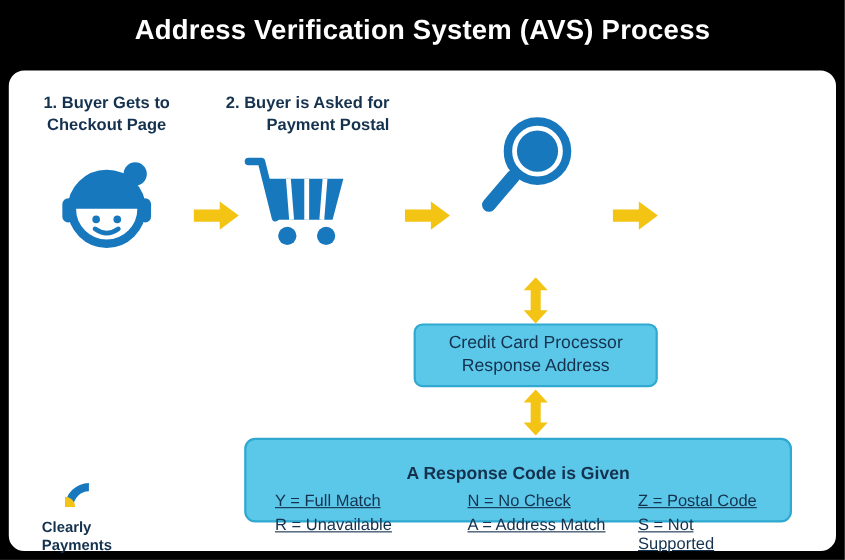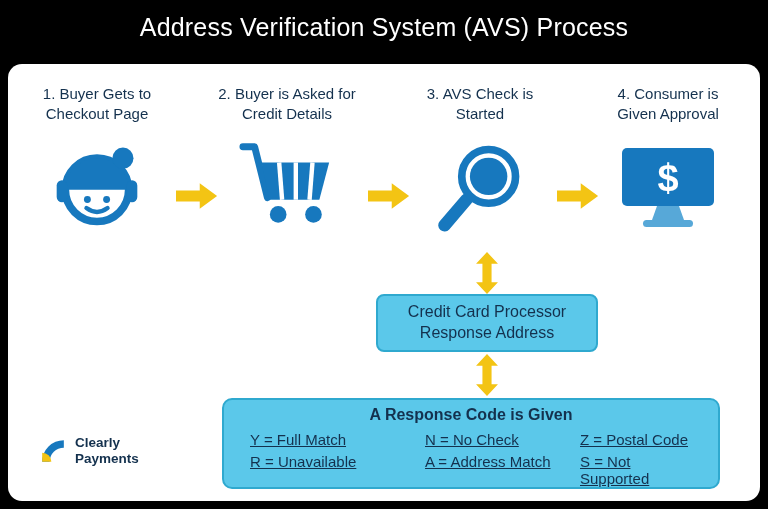--- a/index.html
+++ b/index.html
@@ -6,59 +6,59 @@
   html,body { width:768px; height:509px; }
   body {
     background: var(--background, #000);
     font-family: "Liberation Sans", sans-serif;
     position: relative;
     overflow: hidden;
   }
   .title {
     position:absolute; top:13px; left:0; width:768px;
     text-align:center; color: var(--title-text, #fff);
-    font-size:25px; font-weight:normal; letter-spacing:.2px;
+    font-size:25px; font-weight:bold; letter-spacing:.2px;
   }
   .panel {
     position:absolute; left:8px; top:64px; width:752px; height:437px;
     background: var(--panel, #fff); border-radius:14px;
   }
   .step { position:absolute; top:20px; width:168px; text-align:center; }
-  .step-1 { left:5px; } .step-2 { left:195px; } .step-3 { left:388px; } .step-4 { left:576px; }
+  .step-1 { left:5px; } .step-2 { left:178px;text-align:right; } .step-3 { left:388px; } .step-4 { left:576px; }
   .step .label {
-    color: var(--label-navy, #14314E); font-weight:normal;
+    color: var(--label-navy, #14314E); font-weight:bold;
     font-size:15px; line-height:1.3;
   }
   .step .icon-wrap { margin-top:8px; height:110px; display:flex; align-items:center; justify-content:center; }
   .harrow { position:absolute; top:116px; width:42px; height:32px; }
   .harrow-1 { left:168px; } .harrow-2 { left:360px; } .harrow-3 { left:549px; }
   .varrow { position:absolute; left:467px; width:24px; height:42px; }
   .varrow-1 { top:188px; } .varrow-2 { top:290px; }
   .cyan-box {
     background: var(--box-cyan, #5BC8EA);
     border: 2px solid var(--box-border, #2FA9CF);
     color: var(--label-navy, #14314E);
   }
   .processor-box {
     position:absolute; left:368px; top:230px; width:222px; height:58px;
     border-radius:8px; display:flex; flex-direction:column;
     align-items:center; justify-content:center;
     font-size:16px; line-height:1.3;
   }
   .response-box {
-    position:absolute; left:214px; top:334px; width:498px; height:91px;
-    border-radius:10px; padding-top:6px;
+    position:absolute; left:214px; top:334px; width:498px; height:77px;
+    border-radius:10px; padding-top:22px;
   }
   .response-title { text-align:center; font-weight:bold; font-size:16px; }
   .codes-grid {
     margin-top:7px; padding:0 26px;
     display:grid; grid-template-columns: 175px 155px auto;
     row-gap:5px; font-size:15px;text-decoration:underline;
   }
-  .logo { position:absolute; left:30px; top:371px; display:flex; align-items:center; gap:7px; }
+  .logo { position:absolute; left:30px; top:371px; display:flex; align-items:center; gap:7px;flex-direction:column; }
   .logo-text { font-size:13.5px; font-weight:bold; color: var(--label-navy, #14314E); line-height:1.18; }
   svg { display:block; }
   .f-blue  { fill: var(--icon-blue, #1778BE); }
   .s-blue  { stroke: var(--icon-blue, #1778BE); }
   .f-lblue { fill: var(--icon-blue-light, #57A8D8); }
   .f-yellow{ fill: var(--arrow-yellow, #F3C414); }
   .f-white { fill:#fff; }
   .s-white { stroke:#fff; }
   .none { fill:none; }
 </style>
@@ -90,21 +90,21 @@
 
   <div class="harrow harrow-1">
     <svg width="42" height="32" viewBox="0 0 46 34">
       <polygon points="0,11 26,11 26,3 45,17 26,31 26,23 0,23" class="f-yellow"></polygon>
     </svg>
   </div>
 
   <div class="step step-2">
     <div class="label">
       <div>2. Buyer is Asked for</div>
-      <div>Credit Details</div>
+      <div>Payment Postal</div>
     </div>
     <div class="icon-wrap">
       <svg width="98" height="98" viewBox="0 0 100 100">
         <path d="M5 10 H17 L30 62" class="none s-blue" stroke-width="7" stroke-linecap="round" stroke-linejoin="round"></path>
         <path d="M24 26 H93 L83 64 H32 Z" class="f-blue"></path>
         <line x1="42" y1="26" x2="45" y2="64" class="s-white" stroke-width="4.5"></line>
         <line x1="59" y1="26" x2="59" y2="64" class="s-white" stroke-width="4.5"></line>
         <line x1="76" y1="26" x2="73" y2="64" class="s-white" stroke-width="4.5"></line>
         <circle cx="41" cy="79" r="8.5" class="f-blue"></circle>
         <circle cx="77" cy="79" r="8.5" class="f-blue"></circle>
@@ -112,53 +112,35 @@
     </div>
   </div>
 
   <div class="harrow harrow-2">
     <svg width="42" height="32" viewBox="0 0 46 34">
       <polygon points="0,11 26,11 26,3 45,17 26,31 26,23 0,23" class="f-yellow"></polygon>
     </svg>
   </div>
 
   <div class="step step-3">
-    <div class="label">
-      <div>3. AVS Check is</div>
-      <div>Started</div>
-    </div>
     <div class="icon-wrap">
       <svg width="96" height="96" viewBox="0 0 100 100">
         <line x1="36" y1="64" x2="13" y2="91" class="s-blue" stroke-width="13" stroke-linecap="round"></line>
         <circle cx="59" cy="40" r="28" class="none s-blue" stroke-width="8"></circle>
         <circle cx="59" cy="40" r="19.5" class="f-blue"></circle>
       </svg>
     </div>
   </div>
 
   <div class="harrow harrow-3">
     <svg width="42" height="32" viewBox="0 0 46 34">
       <polygon points="0,11 26,11 26,3 45,17 26,31 26,23 0,23" class="f-yellow"></polygon>
     </svg>
   </div>
 
-  <div class="step step-4">
-    <div class="label">
-      <div>4. Consumer is</div>
-      <div>Given Approval</div>
-    </div>
-    <div class="icon-wrap">
-      <svg width="100" height="100" viewBox="0 0 100 100">
-        <rect x="4" y="12" width="92" height="58" rx="5" class="f-blue"></rect>
-        <text x="50" y="55" text-anchor="middle" font-size="38" font-weight="bold" class="f-white">$</text>
-        <path d="M39 70 L34 84 H66 L61 70 Z" class="f-lblue"></path>
-        <rect x="25" y="84" width="50" height="7" rx="3.5" class="f-lblue"></rect>
-      </svg>
-    </div>
-  </div>
 
   <div class="varrow varrow-1">
     <svg width="24" height="42" viewBox="0 0 26 46">
       <polygon points="13,0 25,13 18,13 18,33 25,33 13,46 1,33 8,33 8,13 1,13" class="f-yellow"></polygon>
     </svg>
   </div>
 
   <div class="cyan-box processor-box">
     <div>Credit Card Processor</div>
     <div>Response Address</div>

